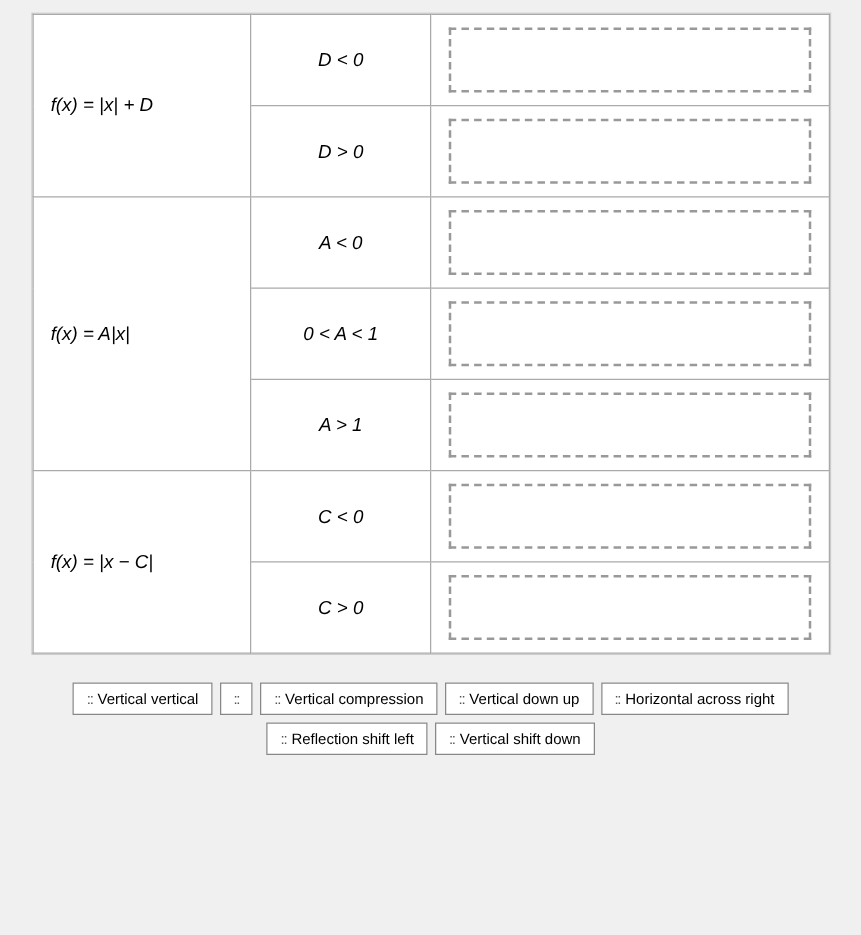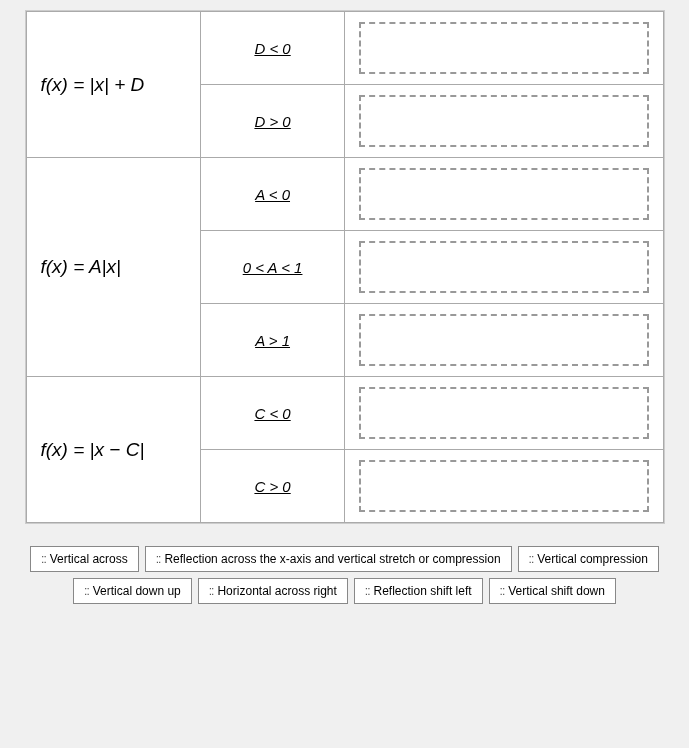--- a/index.html
+++ b/index.html
@@ -27,30 +27,29 @@
 
     td {
       border: 1px solid #aaa;
       padding: 10px 14px;
       vertical-align: middle;
     }
 
     .func-cell {
       width: 170px;
       font-style: italic;
-      font-size: 19px;
+      font-size: 15px;
       text-align: left;
     }
 
     .cond-cell {
       width: 140px;
       text-align: center;
       font-style: italic;
       font-size: 15px;
-      text-decoration: underline;
     }
 
     .draw-cell {
       width: 310px;
       height: 70px;
     }
 
     .dashed-box {
       border: 2px dashed #999;
       width: 100%;
@@ -168,25 +167,24 @@
           <span class="dashed-box"></span>
         </td>
       </tr>
     </tbody>
   </table>
 </div>
 
 <div class="legend-area">
   <div class="legend-item">
     <span class="drag-icon">::</span>
-    <span>Vertical across</span>
-  </div>
-  <div class="legend-item">
-    <span class="drag-icon">::</span>
-    <span>Reflection across the x-axis and vertical stretch or compression</span>
+    <span>Vertical vertical</span>
+  </div>
+  <div class="legend-item">
+    <span class="drag-icon">::</span>
   </div>
   <div class="legend-item">
     <span class="drag-icon">::</span>
     <span>Vertical compression</span>
   </div>
   <div class="legend-item">
     <span class="drag-icon">::</span>
     <span>Vertical down up</span>
   </div>
   <div class="legend-item">

